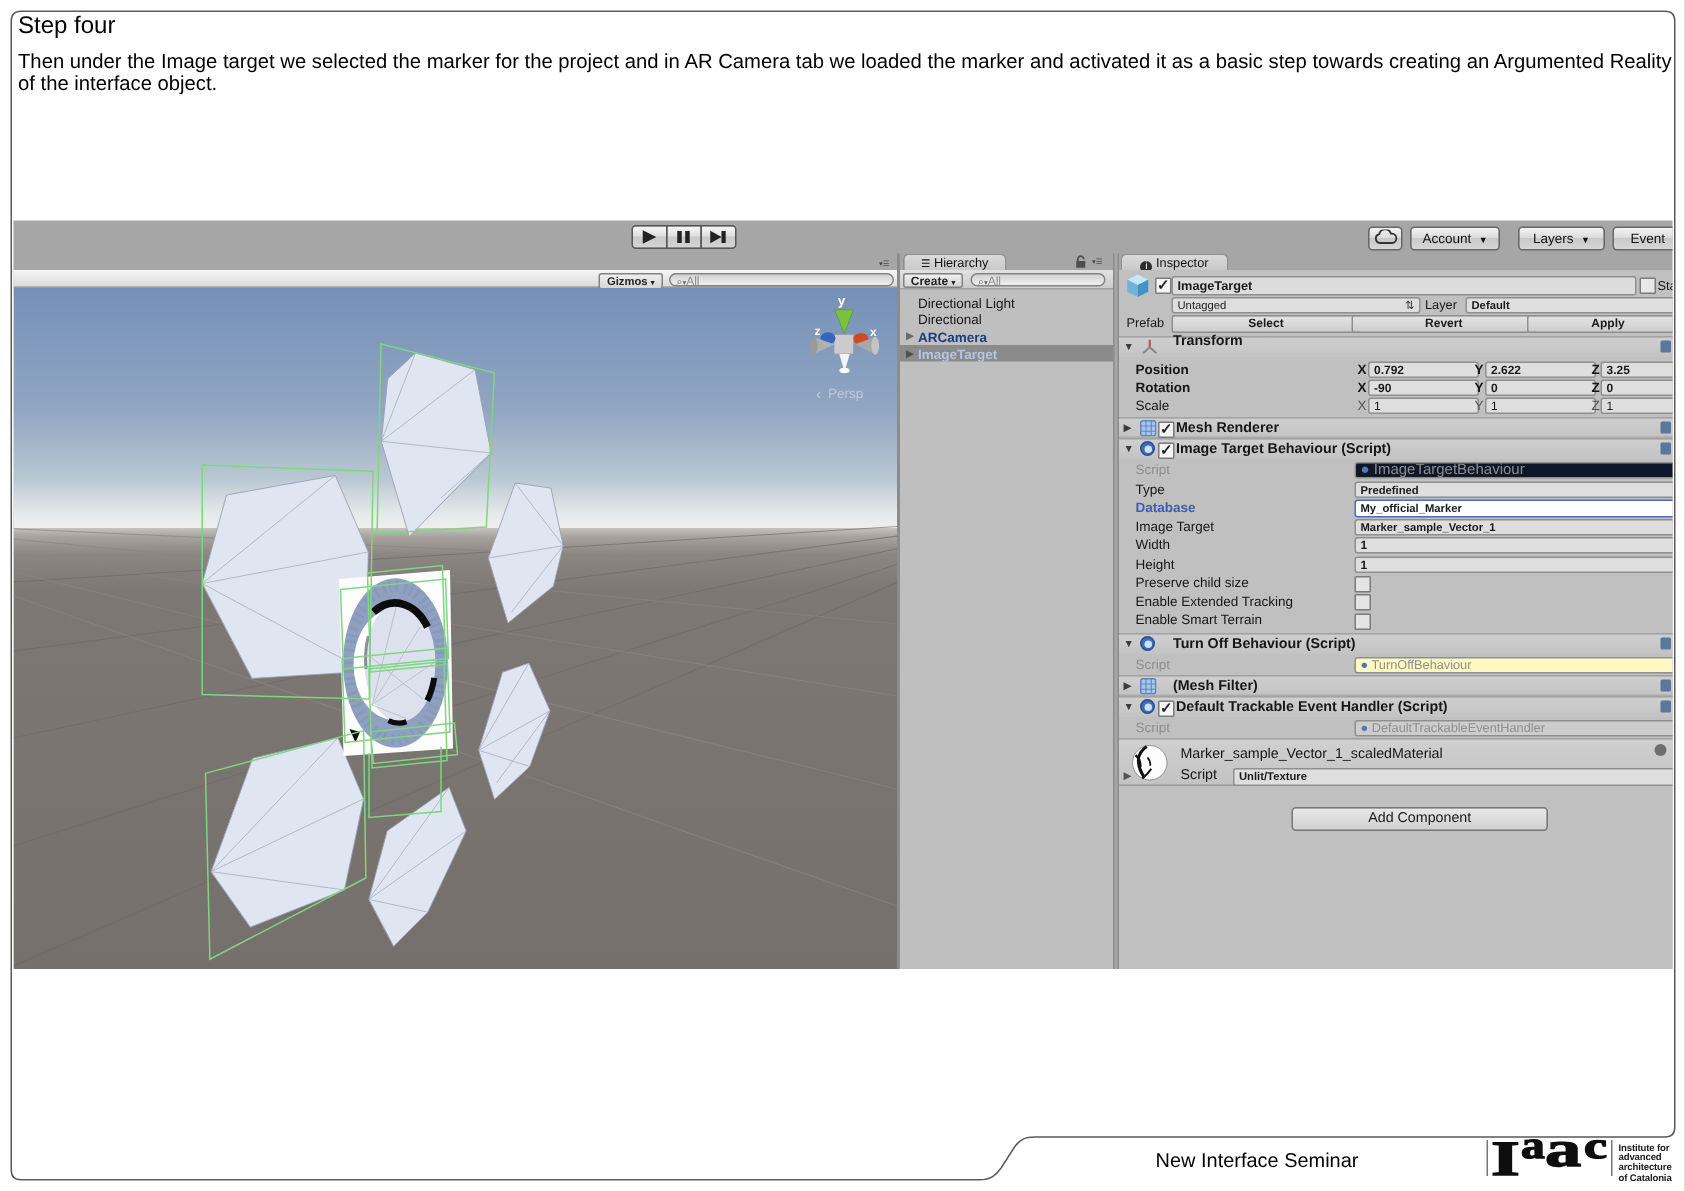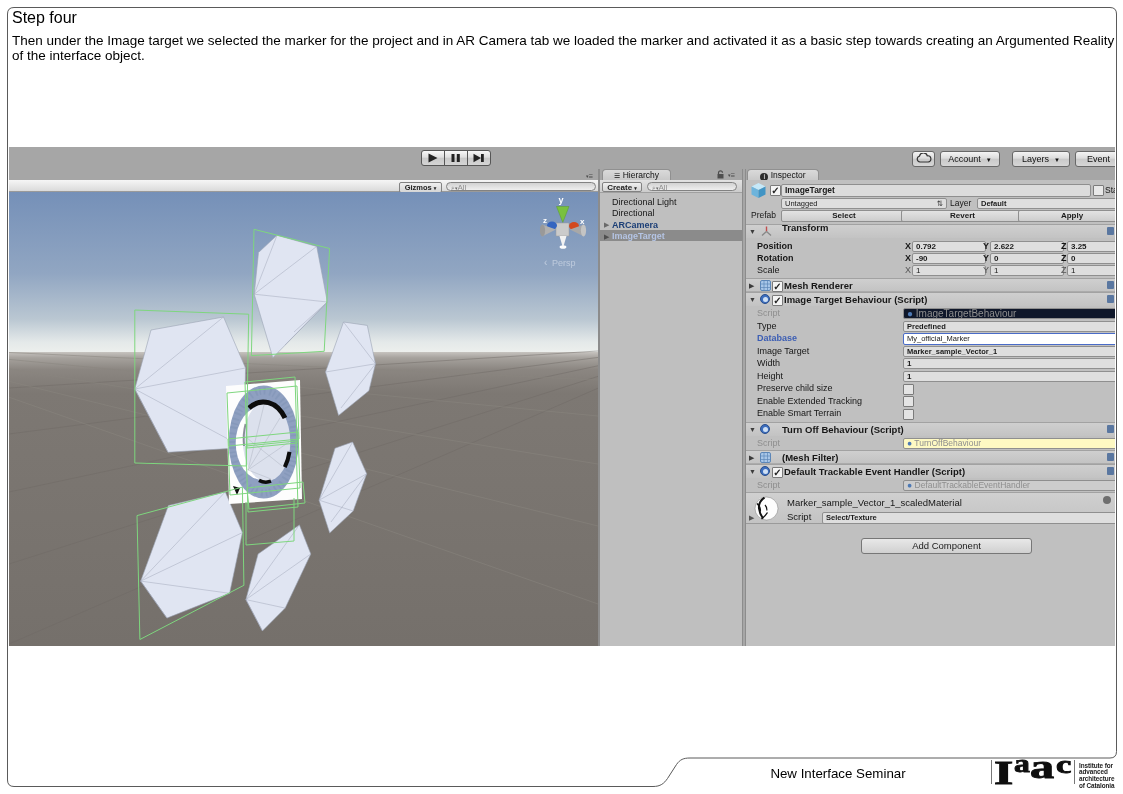--- a/index.html
+++ b/index.html
@@ -246,21 +246,21 @@
         <div style="width:5px;height:5px;background:#cfe0f4;border-radius:50%;margin:2px auto"></div>
       </div>
   <div class="cb" style="left:26px;top:115px">✓</div>
   <div class="lbl" style="left:38px;top:114px;font-weight:bold;font-size:9.5px">Image Target Behaviour (Script)</div>
   <div class="a" style="left:361px;top:115px;width:7px;height:8px;background:#5a77a0;border-radius:1px"></div>
   <div class="lbl g" style="left:11px;top:128px">Script</div>
   <div class="fld" style="left:157px;top:128px;width:213px;height:9px;line-height:9px;background:#0f172a;color:#8e8e8e;font-size:10px"><span style="color:#4d79b4">●</span> ImageTargetBehaviour</div>
   <div class="lbl" style="left:11px;top:140.5px">Type</div>
   <div class="fld" style="left:157px;top:140.5px;width:213px;height:9px;line-height:9px;font-size:7.5px;font-weight:bold">Predefined</div>
   <div class="lbl" style="left:11px;top:153px;color:#3c5eb4;font-weight:bold">Database</div>
-  <div class="fld" style="left:157px;top:152.5px;width:213px;height:10px;line-height:10px;background:#fff;border-color:#4a6cc8;font-size:7.5px;font-weight:normal">My_official_Marker</div>
+  <div class="fld" style="left:157px;top:152.5px;width:213px;height:10px;line-height:10px;background:#fff;border-color:#4a6cc8;font-size:7.5px;font-weight:bold">My_official_Marker</div>
   <div class="lbl" style="left:11px;top:165.5px">Image Target</div>
   <div class="fld" style="left:157px;top:165.5px;width:213px;height:9px;line-height:9px;font-size:7.5px;font-weight:bold">Marker_sample_Vector_1</div>
   <div class="lbl" style="left:11px;top:178px">Width</div>
   <div class="fld" style="left:157px;top:178px;width:213px;height:9px;line-height:9px;font-weight:bold">1</div>
   <div class="lbl" style="left:11px;top:190.5px">Height</div>
   <div class="fld" style="left:157px;top:190.5px;width:213px;height:9px;line-height:9px;font-weight:bold">1</div>
   <div class="lbl" style="left:11px;top:203px">Preserve child size</div>
   <div class="cb" style="left:157px;top:203.5px;background:#e4e4e4"></div>
   <div class="lbl" style="left:11px;top:215.5px">Enable Extended Tracking</div>
   <div class="cb" style="left:157px;top:216px;background:#e4e4e4"></div>
@@ -302,21 +302,21 @@
         <circle cx="12.5" cy="12.5" r="11.5" fill="#fdfdfd" stroke="#777" stroke-width="0.5"></circle>
         <path d="M10.5,1.6 C6,4.5 4.5,8 5,12.5 C5.3,16 7,19.5 9,22.5" fill="none" stroke="#121212" stroke-width="2"></path>
         <path d="M3,7.5 C5.5,9.5 6.5,12 6.2,15.5" fill="none" stroke="#121212" stroke-width="1.6"></path>
         <path d="M7.5,23 C10,21 12,19 13.5,16.5" fill="none" stroke="#121212" stroke-width="1.4"></path>
         <path d="M11,9 C12.5,10.5 13,12 12.8,14.5" fill="none" stroke="#121212" stroke-width="1.2"></path>
       </svg>
   <div class="lbl" style="left:41px;top:317px;font-size:9.5px">Marker_sample_Vector_1_scaledMaterial</div>
   <div class="a" style="left:357px;top:316px;width:8px;height:8px;background:#6e6e6e;border-radius:50%"></div>
   <div class="tri" style="left:3px;top:334px;color:#555">▶</div>
   <div class="lbl" style="left:41px;top:331px;font-size:9.5px">Script</div>
-  <div class="fld" style="left:76px;top:331.5px;width:288px;height:10px;line-height:10px;font-size:7.5px;font-weight:bold">Select/Texture</div>
+  <div class="fld" style="left:76px;top:331.5px;width:288px;height:10px;line-height:10px;font-size:7.5px;font-weight:bold">Unlit/Texture</div>
 
   <div class="fld" style="left:115px;top:357.5px;width:163px;height:14px;line-height:14px;font-size:9.5px;text-align:center;background:linear-gradient(#e8e8e8,#d0d0d0);border-color:#777;border-radius:3px">Add Component</div>
 </div>
 </div>
 
 <div class="a" style="left:646px;top:765.5px;width:384px;text-align:center;font-size:13.3px;color:#000">New Interface Seminar</div>
 
 <div class="a" style="left:991px;top:760px;width:1px;height:24px;background:#777"></div>
 <div class="a" style="left:993px;top:755px;width:90px;height:34px;font-family:'Liberation Serif',serif;font-weight:bold;color:#0e0e0e;-webkit-text-stroke:0.9px #0e0e0e">
   <span class="a" style="left:1px;top:-0.5px;font-size:33px;transform:scale(1.5,1);transform-origin:0 0">I</span>

